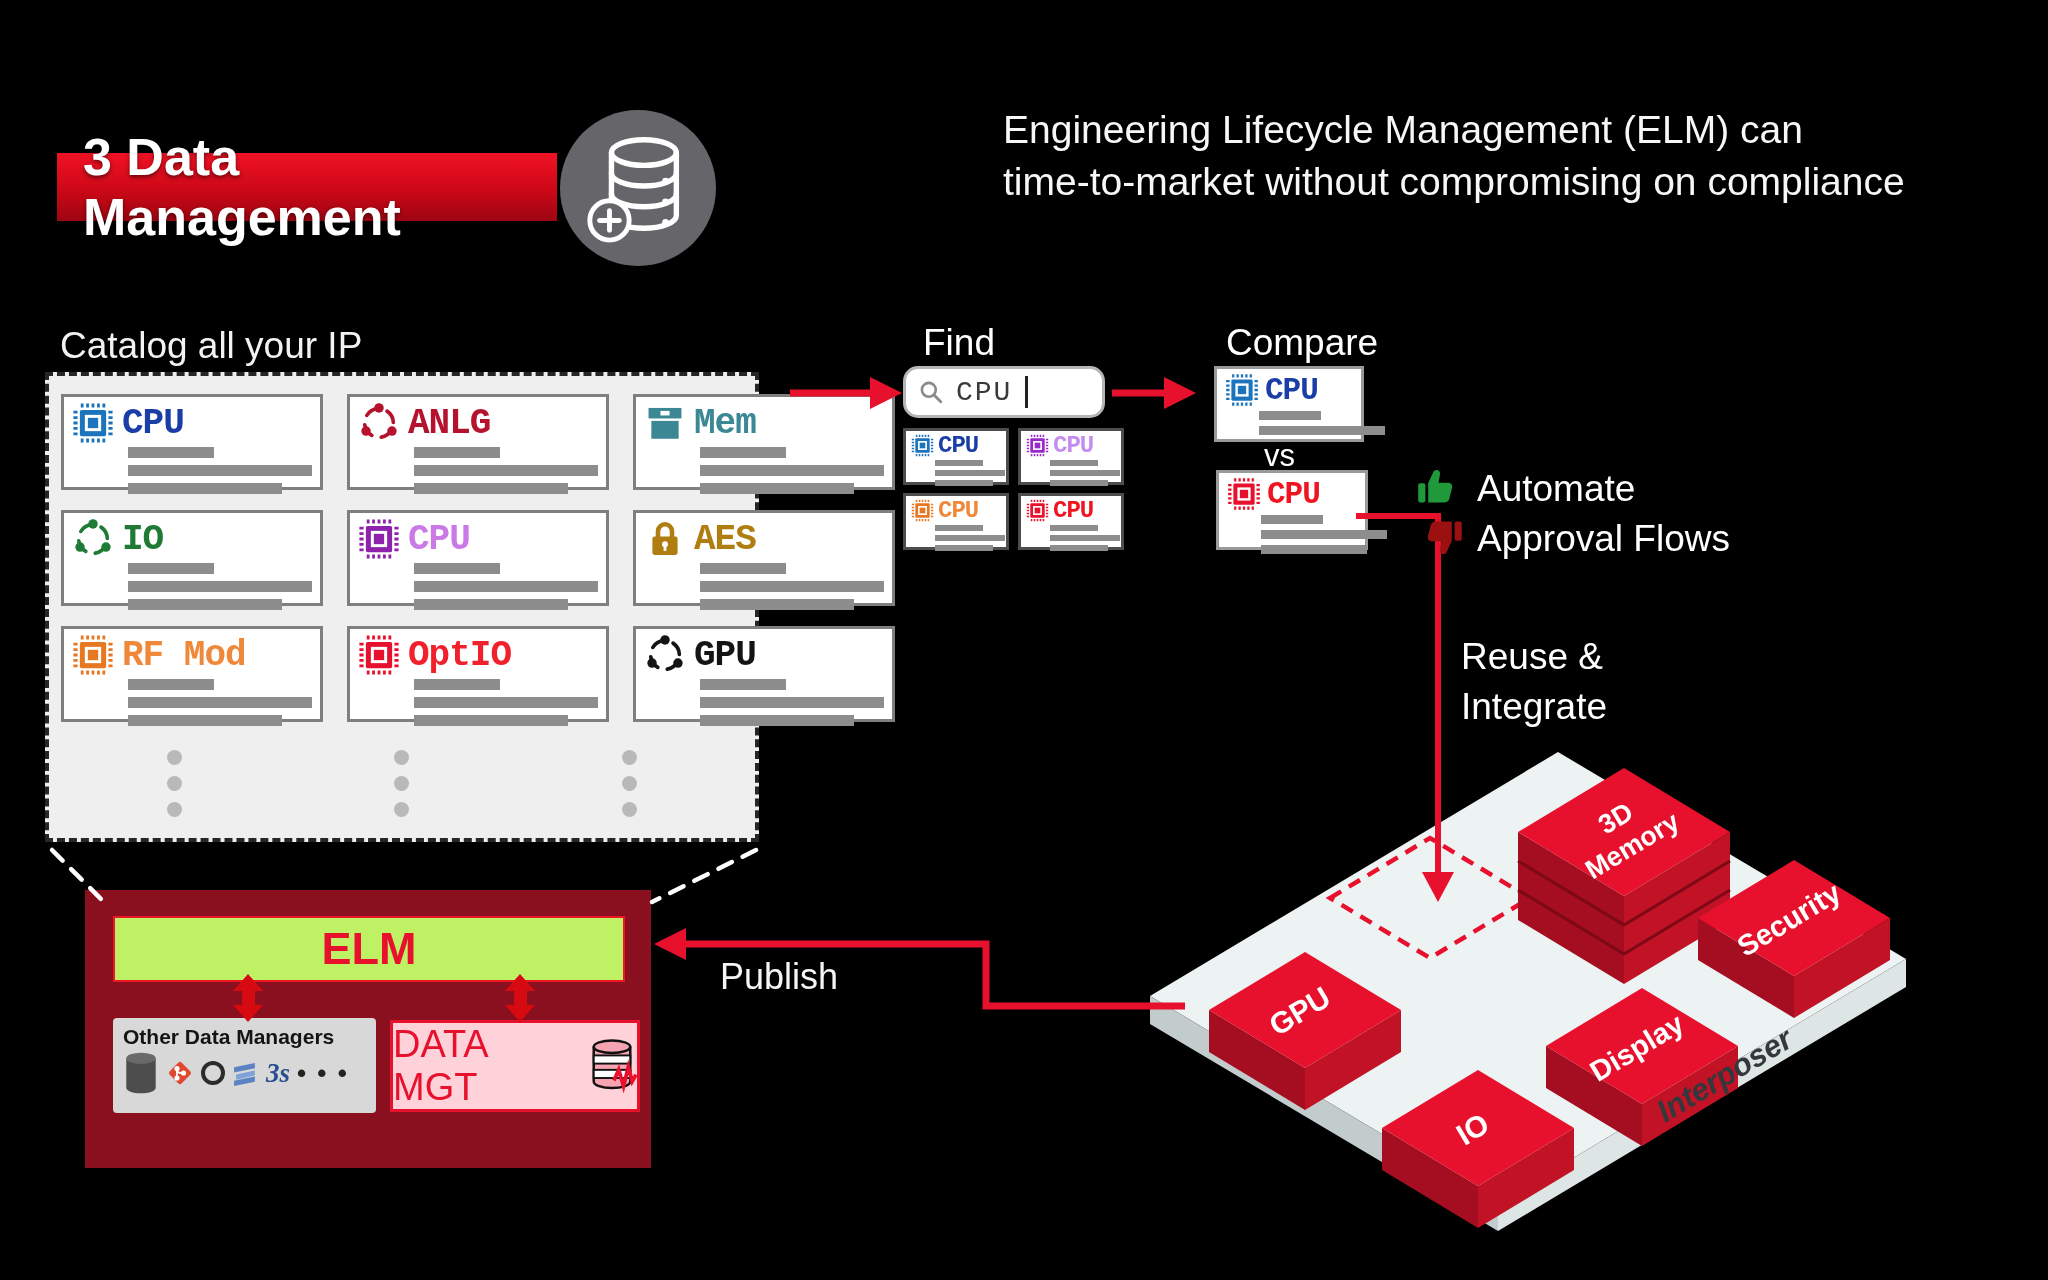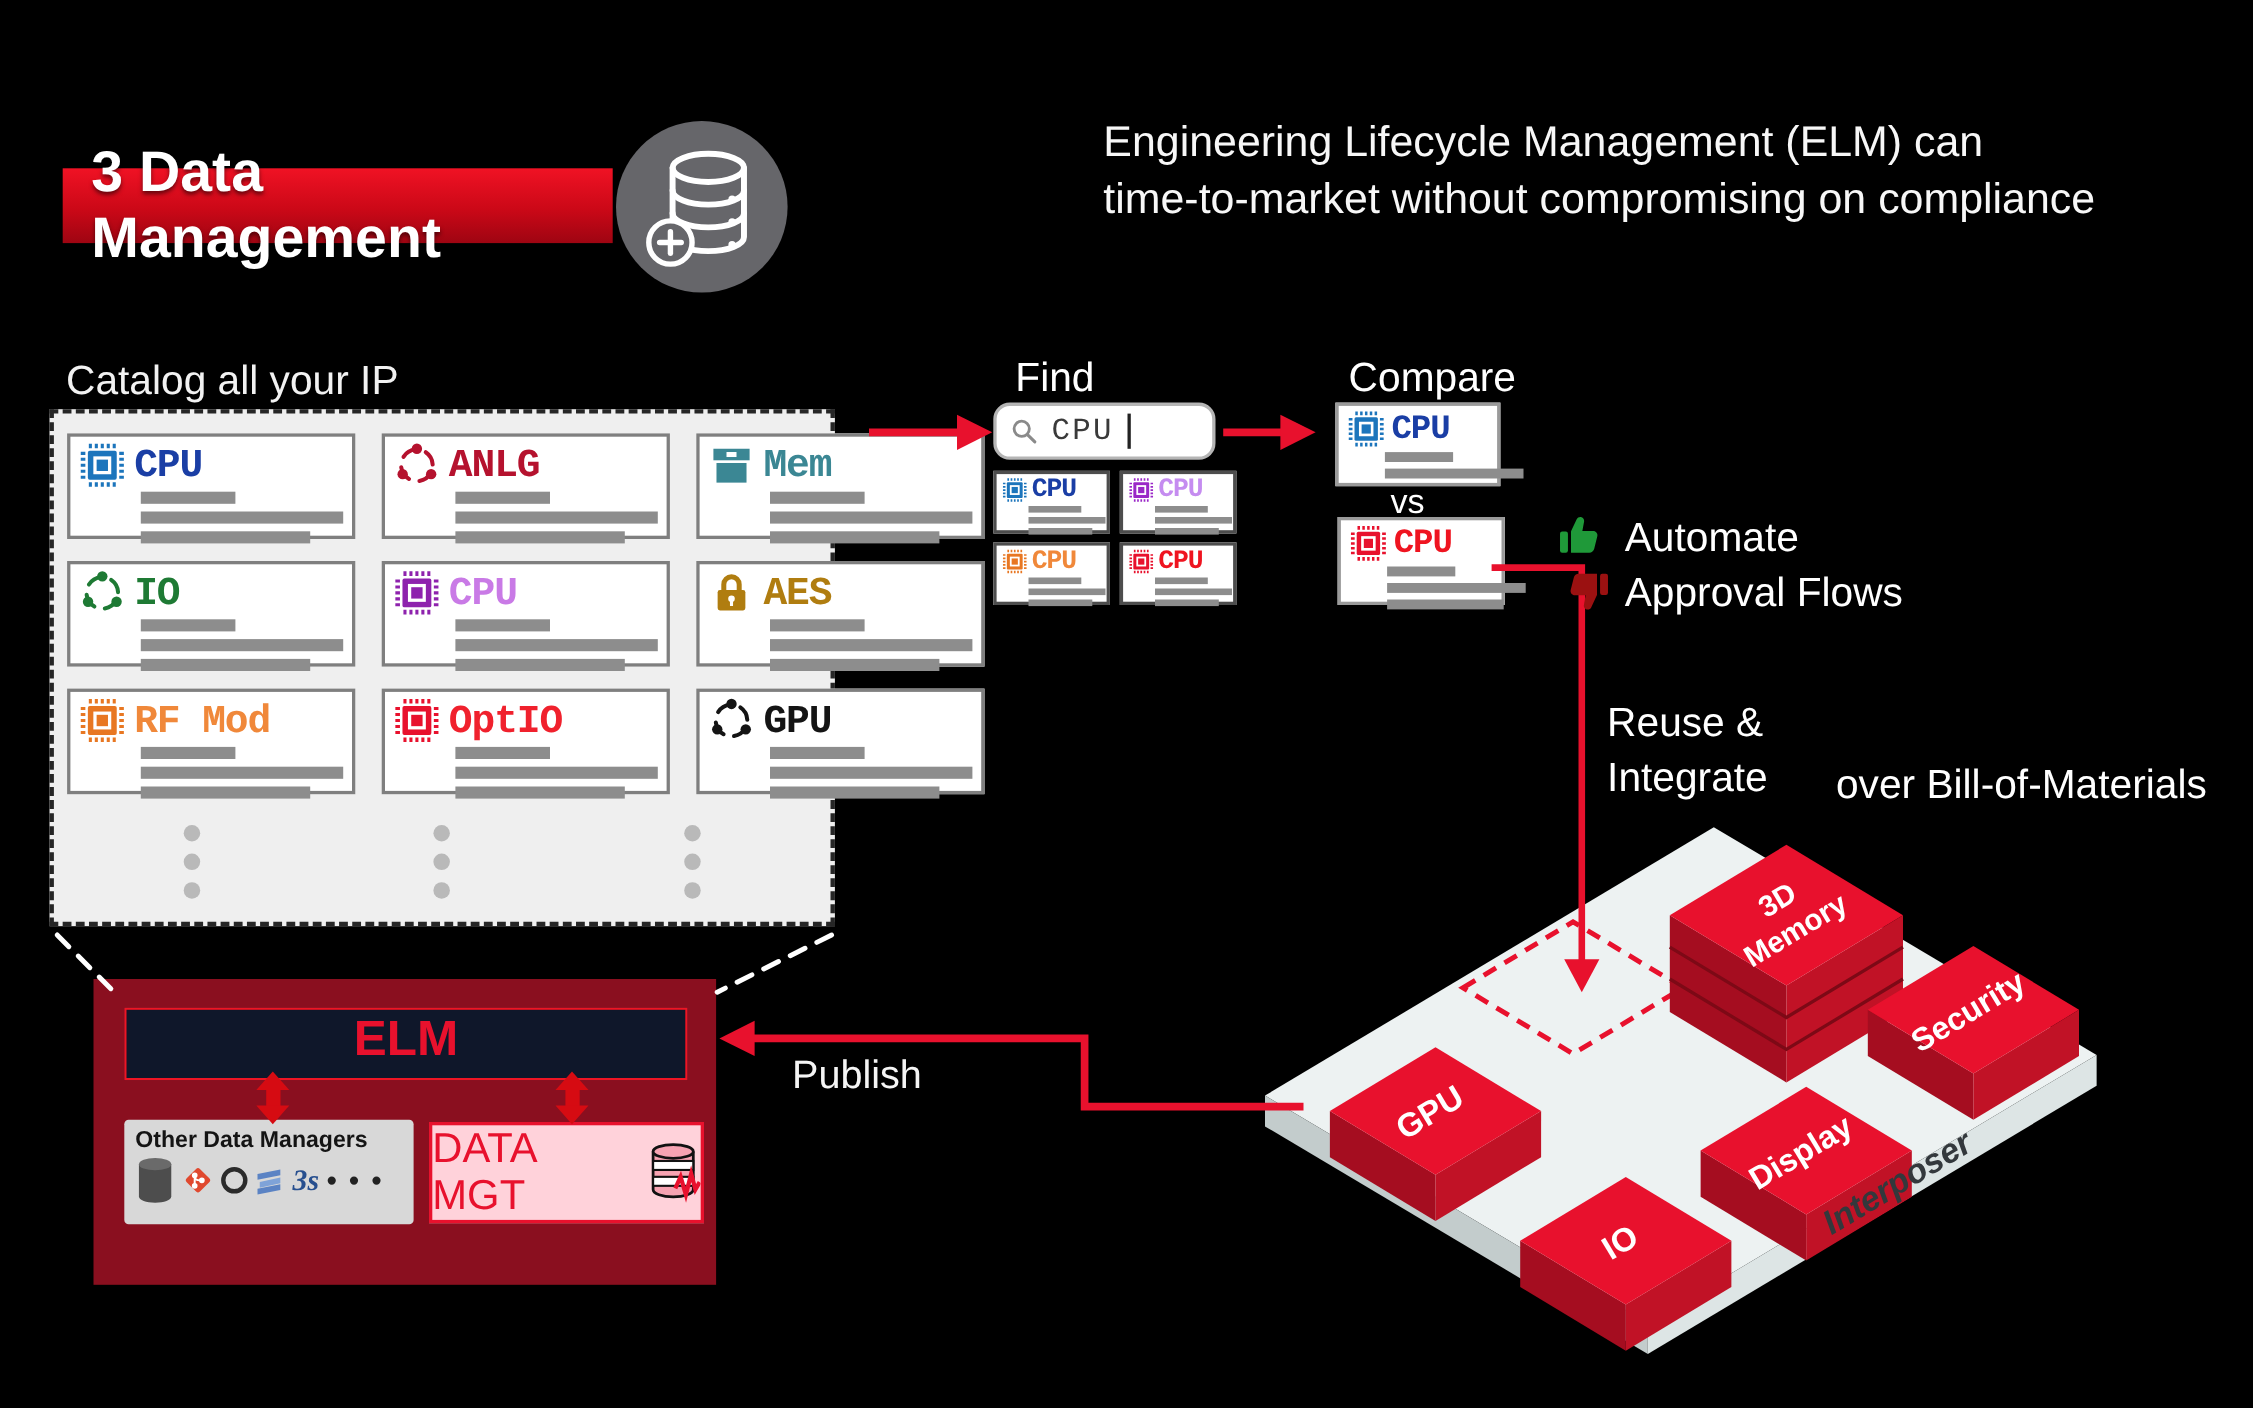--- a/index.html
+++ b/index.html
@@ -64,22 +64,22 @@
   .thumb-up{left:1413px;top:462px;color:#1f9939;}
   .thumb-down{left:1419px;top:514px;color:#9b1111;}
   .thumb-down svg{transform:rotate(180deg);}
   
   .automate{left:1477px;top:464px;font-size:37px;line-height:1.35;color:#fff;z-index:6;}
   .reuse{left:1461px;top:632px;font-size:37px;line-height:1.35;color:#fff;z-index:6;}
   .maintain{left:1669px;top:688px;font-size:37px;line-height:1.35;color:#fff;z-index:6;}
   .publish{left:720px;top:956px;font-size:36px;color:#f5f5f5;z-index:41;}
   
   .elmbox{left:85px;top:890px;width:566px;height:278px;background:#8a0f1f;z-index:8;}
-  .elmbar{left:28px;top:26px;width:508px;height:62px;background:#0f172a;border:2px solid #ee1524;
-    display:flex;justify-content:center;font-size:45px;font-weight:bold;color:#e8112d;}
+  .elmbar{left:28px;top:26px;width:508px;height:62px;background:#bef264;border:2px solid #ee1524;
+    display:flex;align-items:center;justify-content:center;font-size:45px;font-weight:bold;color:#e8112d;}
   .odm{left:28px;top:128px;width:263px;height:95px;background:#d8d8d8;border-radius:4px;
     box-sizing:border-box;padding:7px 10px;color:#141414;}
   .odm-title{font-size:21px;font-weight:bold;}
   .odm-icons{display:flex;align-items:center;gap:7px;margin-top:3px;text-align:right;}
   .odm-icons svg{display:block;}
   .vendor{font-family:"Liberation Serif",serif;font-style:italic;font-weight:bold;
     font-size:27px;color:#274f8f;}
   .more{font-size:26px;font-weight:bold;color:#222;letter-spacing:2px;}
   .dmg{left:305px;top:130px;width:250px;height:92px;background:#ffd2da;border:3px solid #e8112d;
     box-sizing:border-box;display:flex;align-items:center;justify-content:center;gap:12px;}
@@ -466,21 +466,20 @@
 
 <div class="abs automate">
   <div>Automate</div>
   <div>Approval Flows</div>
 </div>
 <div class="abs reuse">
   <div>Reuse &amp;</div>
   <div>Integrate</div>
 </div>
 <div class="abs maintain">
-  <div>over Bill-of-Materials</div>
 </div>
 <div class="abs publish">Publish</div>
 
 <div class="abs elmbox">
   <div class="abs elmbar">
     <span>ELM</span>
   </div>
   <div class="abs odm">
     <div class="odm-title">Other Data Managers</div>
     <div class="odm-icons">

